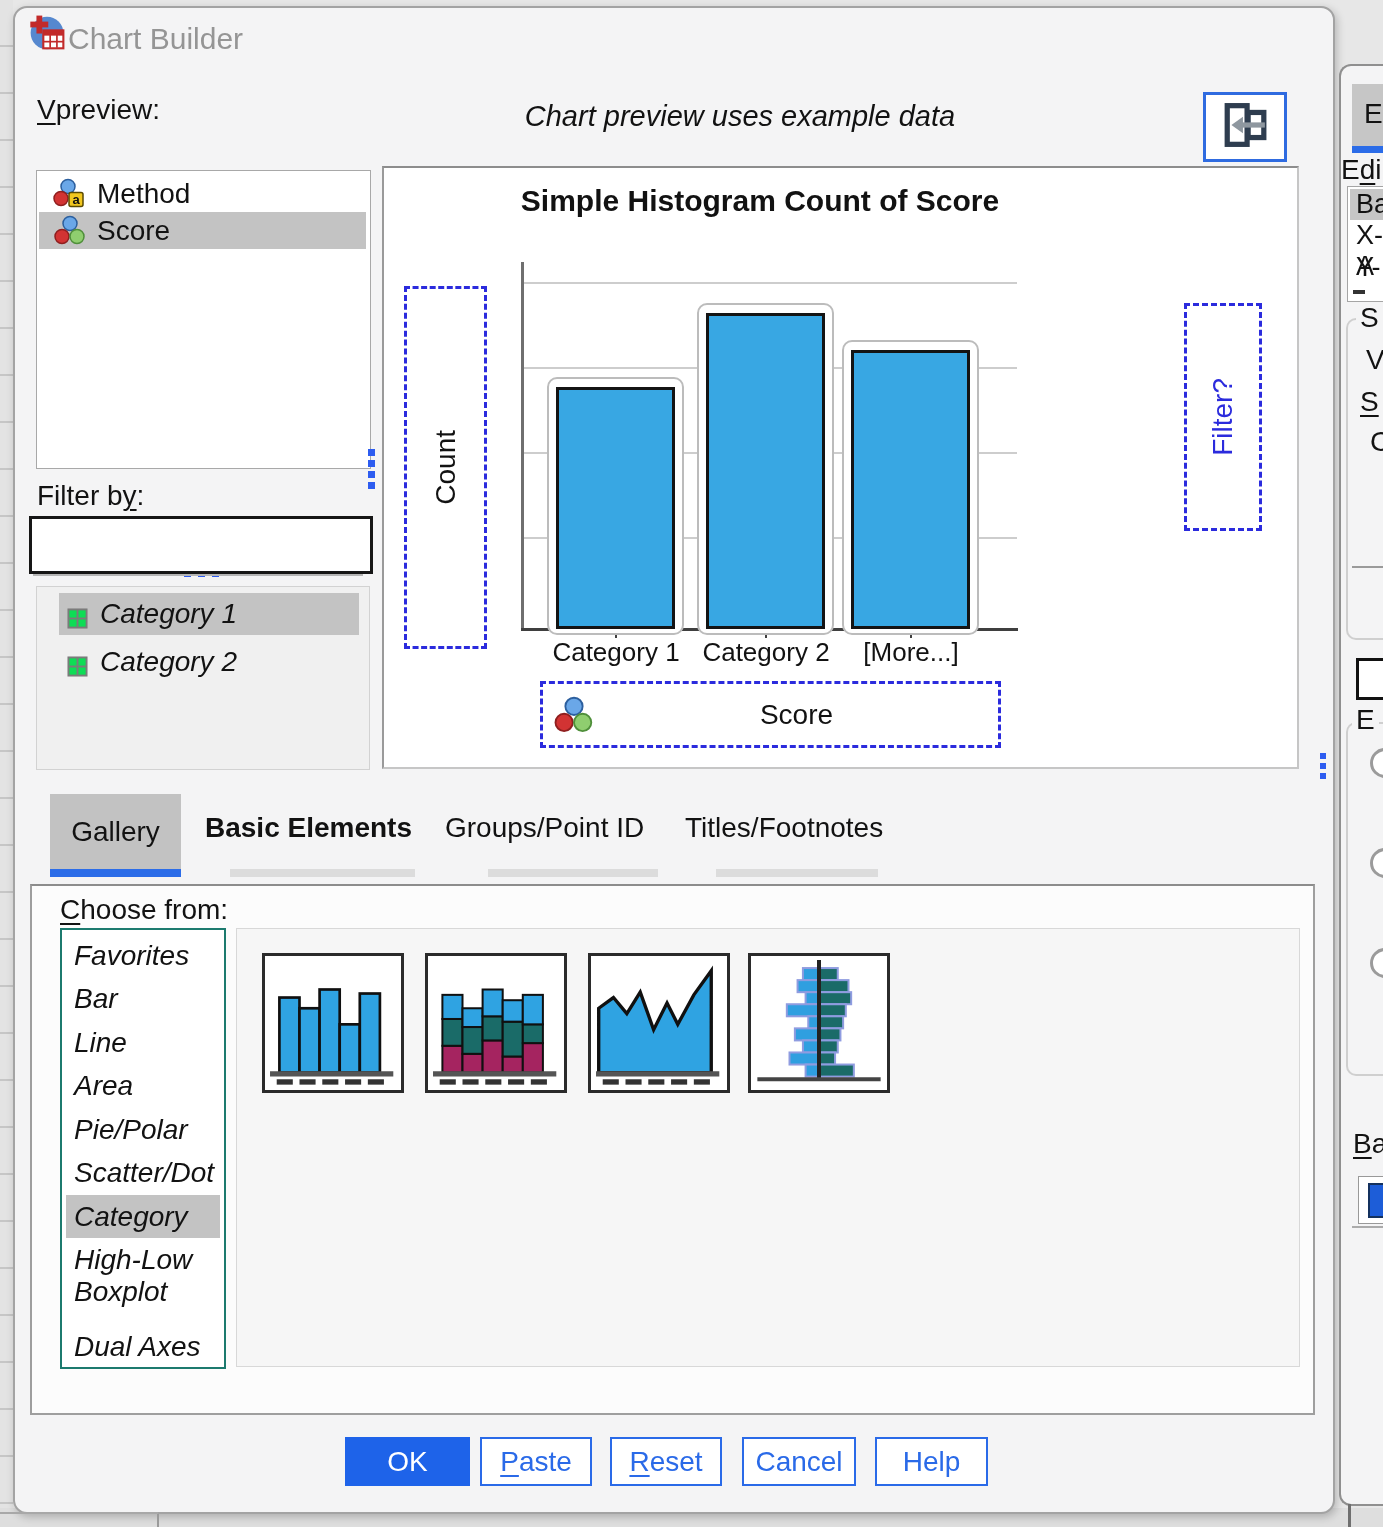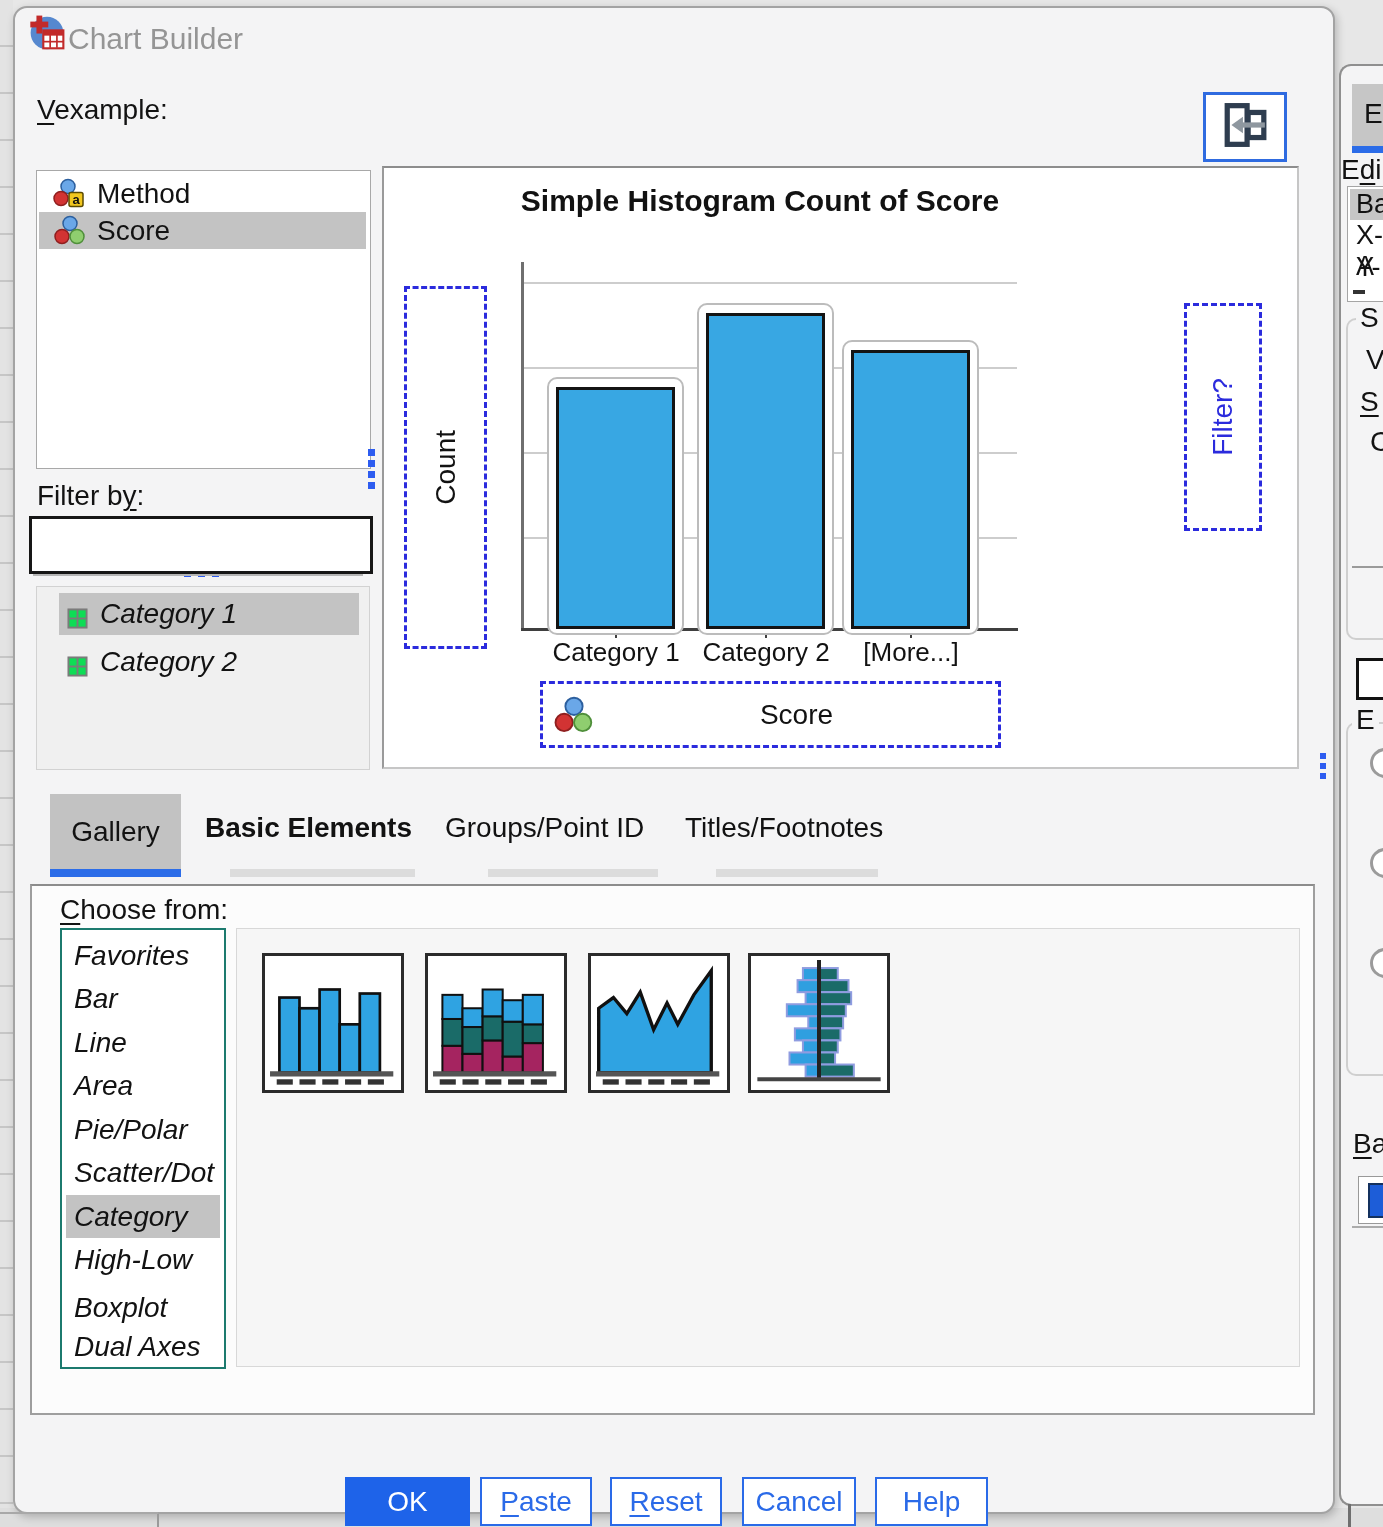--- a/index.html
+++ b/index.html
@@ -84,21 +84,21 @@
   .gallery-list{left:60px;top:928px;width:162px;height:437px;background:#fff;border:2px solid #1c7a6e;}
   .g-item{position:absolute;left:4px;width:150px;height:43px;display:flex;align-items:center;padding-left:8px;
           font-size:28px;box-sizing:border-box;font-style:italic;}
   .g-item.sel{background:#c3c3c3;width:154px;}
   .thumb-area{left:236px;top:928px;width:1062px;height:437px;background:#f6f6f6;border:1px solid #d8d8d8;}
   .thumb{position:absolute;top:953px;width:142px;height:140px;background:#fff;border:3px solid #2b2b2b;
          box-sizing:border-box;display:flex;align-items:center;justify-content:center;}
 
   
   .btn{position:absolute;top:1437px;height:49px;display:flex;align-items:center;justify-content:center;
-       font-size:28px;background:#fff;border:2.5px solid #2a6ae8;color:#2a6ae8;box-sizing:border-box;margin-top:40px;}
+       font-size:28px;background:#fff;border:2.5px solid #2a6ae8;color:#2a6ae8;box-sizing:border-box;}
   .btn-ok{left:345px;width:125px;background:#1e63e9;color:#fff;border-color:#1e63e9;}
   .btn-paste{left:480px;width:112px;}
   .btn-reset{left:610px;width:112px;}
   .btn-cancel{left:742px;width:114px;}
   .btn-help{left:875px;width:113px;}
 
   
   .rpanel{left:1339px;top:64px;width:46px;height:1438px;background:#f4f4f5;border:2px solid #8f8f8f;
           border-right:none;border-radius:12px 0 0 12px;}
   .rp-tab{left:1352px;top:84px;width:44px;height:62px;background:#c6c6c6;font-size:28px;
@@ -142,21 +142,21 @@
       <rect x="2.2" y="7.2" width="17" height="5.5" fill="#c22a2a"></rect>
       <rect x="14.5" y="15.5" width="19" height="17" fill="#fff" stroke="#c22a2a" stroke-width="2"></rect>
       <rect x="14.5" y="15.5" width="19" height="5" fill="#c22a2a"></rect>
       <line x1="21" y1="20" x2="21" y2="32" stroke="#c22a2a" stroke-width="1.6"></line>
       <line x1="27.4" y1="20" x2="27.4" y2="32" stroke="#c22a2a" stroke-width="1.6"></line>
       <line x1="14.5" y1="26.2" x2="33.5" y2="26.2" stroke="#c22a2a" stroke-width="1.6"></line>
     </svg>
   </span>
   <div class="abs titlebar-text">Chart Builder</div>
 
-  <div class="abs lbl variables-label"><span class="u">V</span><span>example:</span></div>
+  <div class="abs lbl variables-label"><span class="u">V</span><span>preview:</span></div>
 
   <div class="abs vars-box">
     <div class="var-row" style="top:4px;">
       <span class="vicon">
         <svg width="34" height="31" viewBox="0 0 34 30">
           <circle cx="15" cy="8" r="7" fill="#6aa7e8" stroke="#2c5f9e" stroke-width="1.5"></circle>
           <circle cx="8" cy="20" r="7" fill="#d23333" stroke="#8f1f1f" stroke-width="1.5"></circle>
           <rect x="16" y="14" width="14" height="14" rx="2" fill="#f2c71f" stroke="#5a4a00" stroke-width="1.5"></rect>
           <text x="23" y="25.5" font-size="13" font-weight="bold" text-anchor="middle" fill="#111" font-family="Liberation Sans, sans-serif">a</text>
         </svg>
@@ -211,20 +211,21 @@
           <rect x="2.5" y="2.5" width="7.5" height="7.5" fill="#0ddd55"></rect>
           <rect x="12" y="2.5" width="7.5" height="7.5" fill="#0ddd55"></rect>
           <rect x="2.5" y="12" width="7.5" height="7.5" fill="#0ddd55"></rect>
           <rect x="12" y="12" width="7.5" height="7.5" fill="#0ddd55"></rect>
         </svg>
       </span>
       <span>Category 2</span>
     </div>
   </div>
 
+  <div class="abs preview-note">Chart preview uses example data</div>
   <div class="abs export-btn">
     <span>
       <svg width="52" height="46" viewBox="0 0 48 44">
         <rect x="27" y="10" width="15" height="24" fill="#fff" stroke="#2e3d4f" stroke-width="5"></rect>
         <rect x="7" y="3.5" width="19" height="37" fill="#fff" stroke="#2e3d4f" stroke-width="5"></rect>
         <line x1="43" y1="22" x2="18" y2="22" stroke="#8e979f" stroke-width="5"></line>
         <path d="M22,14 L11,22 L22,30 Z" fill="#8e979f"></path>
       </svg>
     </span>
   </div>
@@ -304,21 +305,21 @@
       </div>
     <div class="g-item" style="top:221px;">
         <span>Scatter/Dot</span>
       </div>
     <div class="g-item sel" style="top:265px;">
         <span>Category</span>
       </div>
     <div class="g-item" style="top:308px;">
         <span>High-Low</span>
       </div>
-    <div class="g-item" style="top:356px;text-align:center;">
+    <div class="g-item" style="top:340px;text-align:center;">
         <span>Boxplot</span>
       </div>
     <div class="g-item" style="top:395px;">
         <span>Dual Axes</span>
       </div>
   </div>
 
   <div class="abs thumb-area"></div>
 
   <div class="abs thumb" style="left:262px;">

